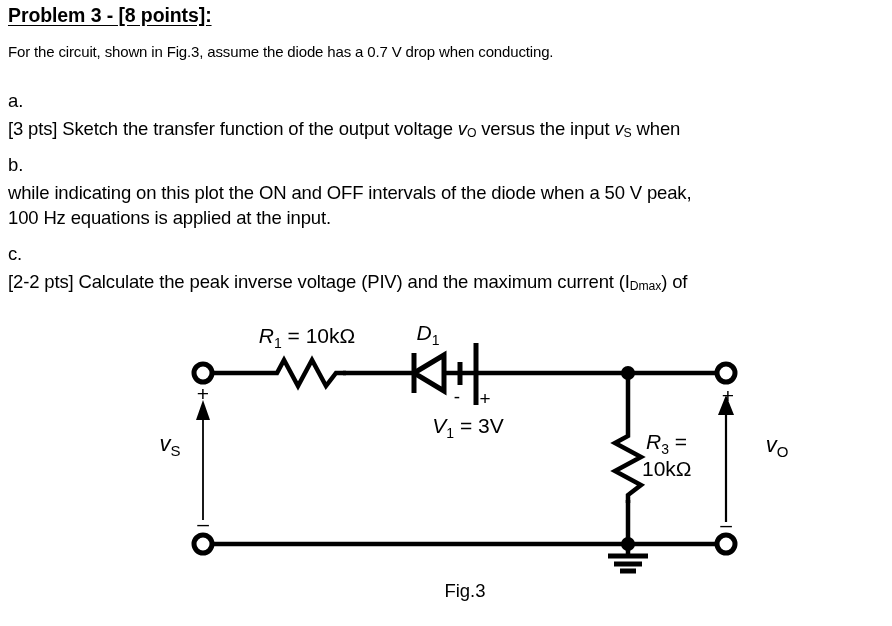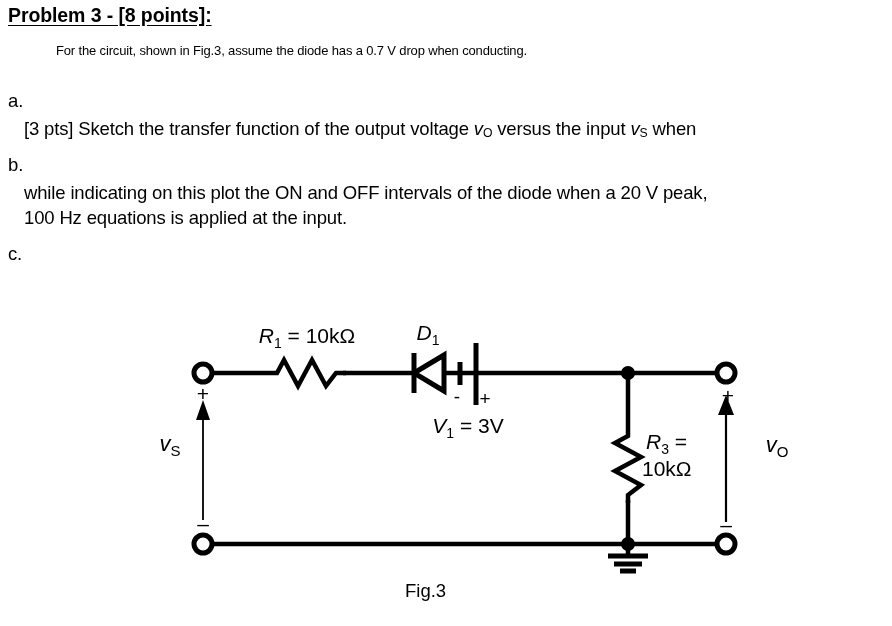--- a/index.html
+++ b/index.html
@@ -31,44 +31,43 @@
     font-weight: bold;
     text-decoration: underline;
     text-underline-offset: 3px;
     letter-spacing: -0.1px;
     white-space: nowrap;
   }
 
   #intro-line {
     position: absolute;
     left: 8px; top: 43px;
-    font-size: 13px;
+    font-size: 15px;
     white-space: nowrap;
     letter-spacing: -0.15px;
-    margin-left: 48px;
   }
 
   .qitem {
     position: absolute;
     left: 8px;
     width: 884px;
     font-size: 18.5px;
     letter-spacing: -0.15px;
   }
   .qitem .marker {
     position: absolute;
     left: 0;
     top: 0;
     width: 30px;
   }
   .qitem .qbody {
     margin-left: 37px;
     line-height: 25.5px;
   }
-  .qline { white-space: nowrap; display: block; margin-left: 16px; }
+  .qline { white-space: nowrap; display: block; }
 
   #qa { top: 90px; }
   #qb { top: 154px; }
   #qc { top: 243px; }
 
   var.v {
     font-style: italic;
     font-family: "Liberation Sans", sans-serif;
   }
   sub {
@@ -90,20 +89,21 @@
   }
   #circuit-svg {
     position: absolute;
     left: 0; top: 0;
   }
   #fig-caption {
     position: absolute;
     left: 255px;
     top: 265px;
     width: 120px;
+    text-align: center;
     font-size: 18.5px;
   }
 </style>
 </head>
 <body>
 
 <div id="problem-sheet">
 
   <div id="problem-title">Problem 3 - [8 points]:</div>
 
@@ -112,28 +112,29 @@
   <div class="qitem" id="qa">
     <span class="marker">a.</span>
     <span class="qbody">
       <span class="qline">[3 pts] Sketch the transfer function of the output voltage <var class="v">v<sub>O</sub></var> versus the input <var class="v">v<sub>S</sub></var> when</span>
     </span>
   </div>
 
   <div class="qitem" id="qb">
     <span class="marker">b.</span>
     <span class="qbody">
-      <span class="qline">while indicating on this plot the ON and OFF intervals of the diode when a 20 V peak,</span>
+      <span class="qline">while indicating on this plot the ON and OFF intervals of the diode when a 50 V peak,</span>
       <span class="qline">100 Hz equations is applied at the input.</span>
     </span>
   </div>
 
   <div class="qitem" id="qc">
     <span class="marker">c.</span>
     <span class="qbody">
+      <span class="qline">[2-2 pts] Calculate the peak inverse voltage (PIV) and the maximum current (I<sub>Dmax</sub>) of</span>
     </span>
   </div>
 
   <div id="circuit-figure">
     <svg id="circuit-svg" width="700" height="260" viewBox="0 0 700 260">
 
       <g>
         <line x1="62" y1="58" x2="120" y2="58" stroke="#000" stroke-width="4.5"></line>
       </g>
 

